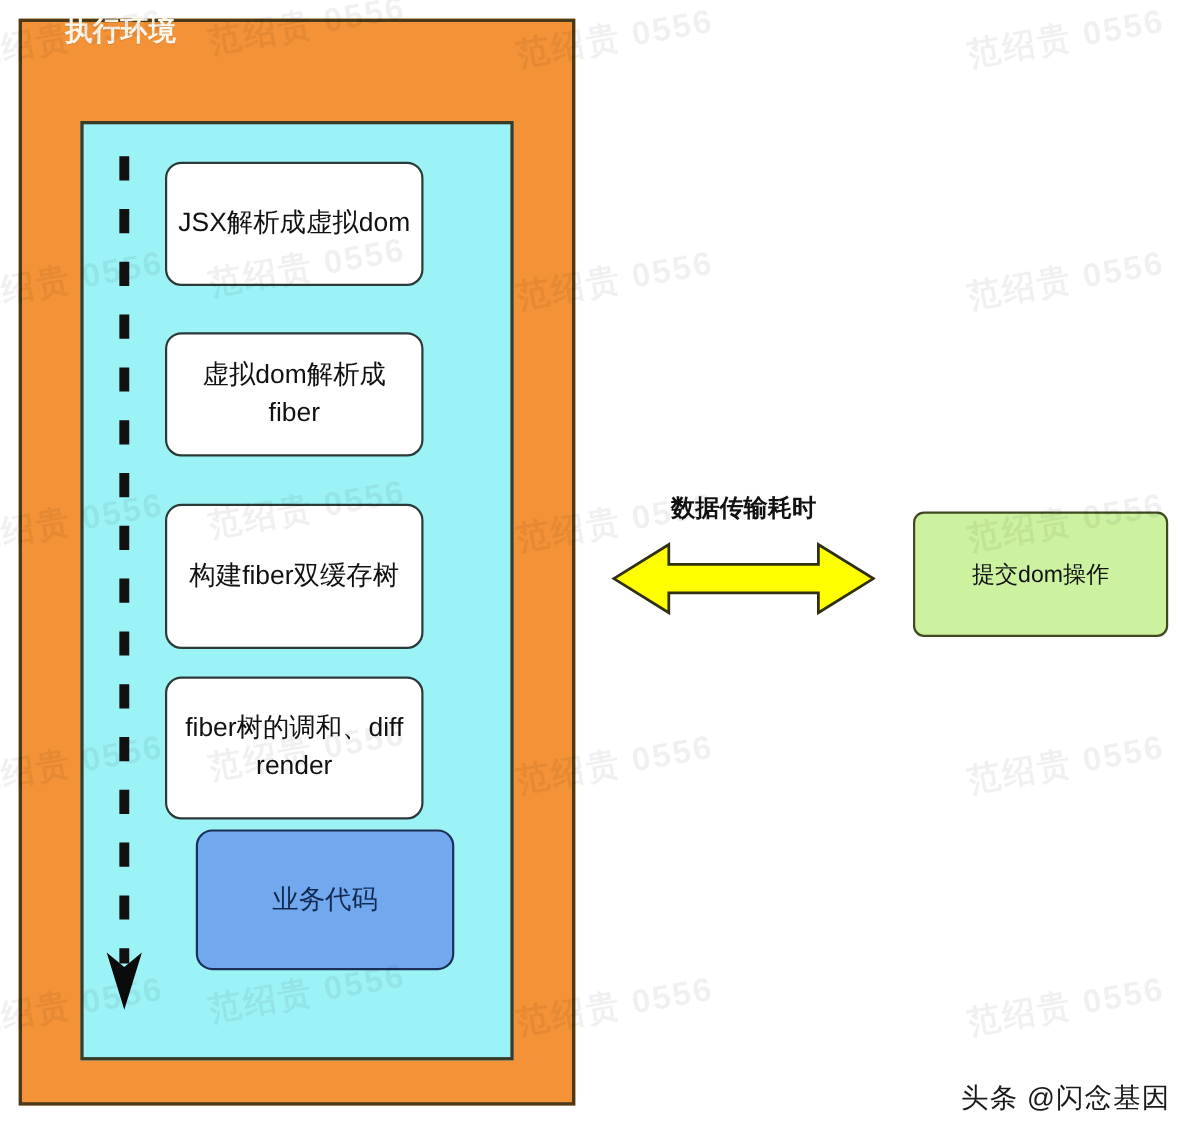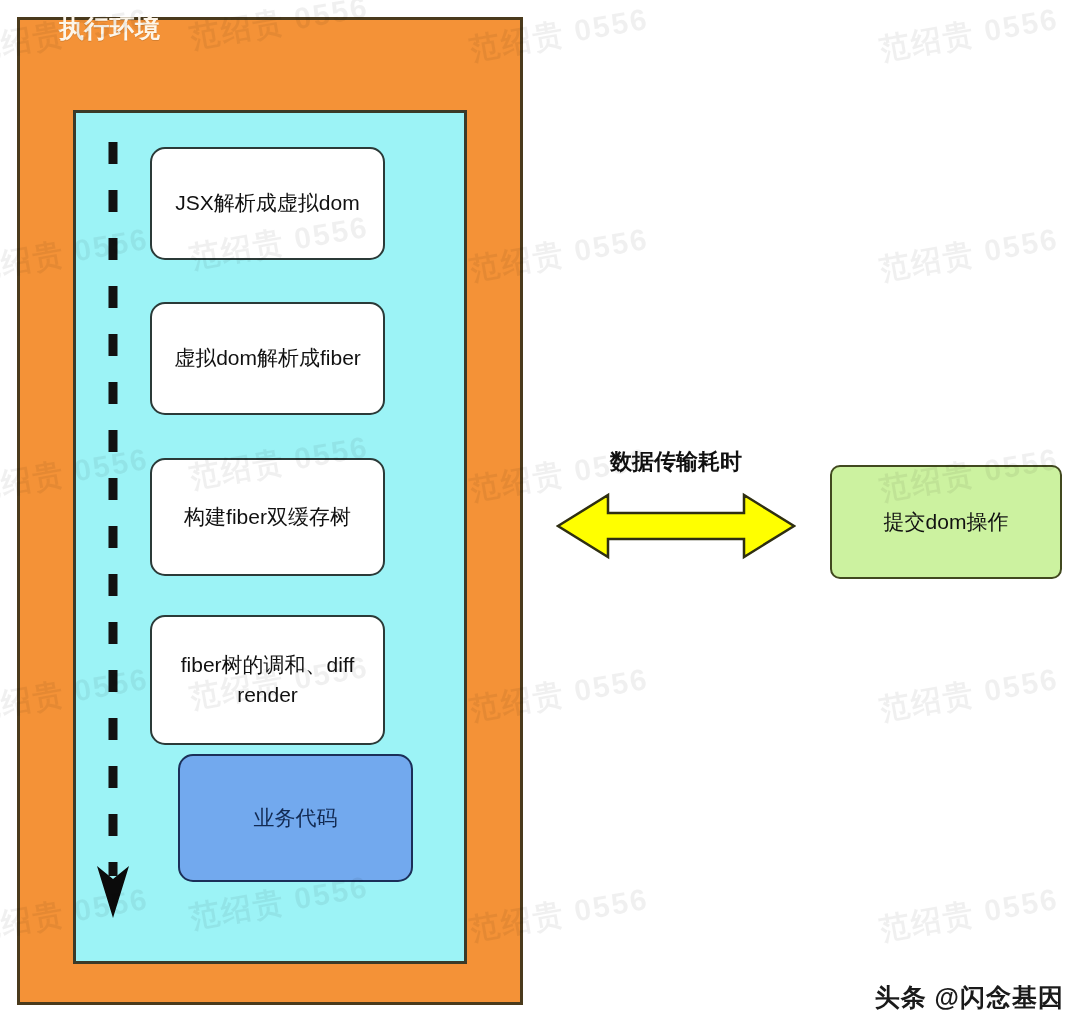--- a/index.html
+++ b/index.html
@@ -97,21 +97,21 @@
     position: absolute;
     background: #ffffff;
     border: 2px solid #2b3a38;
     border-radius: 15px;
     box-sizing: border-box;
     display: flex;
     align-items: center;
     justify-content: center;
     text-align: center;
     color: #111111;
-    font-size: 21px;
+    font-size: 24px;
     line-height: 1.45;
     z-index: 9;
     padding: 4px 10px;
   }
   .stage-box.biz {
     background: #72A9EE;
     border-color: #1b2f58;
     color: #122a52;
   }
 
@@ -155,21 +155,21 @@
     z-index: 10;
   }
 
   
   .credit {
     position: absolute;
     right: 16px;
     bottom: 8px;
     color: #1a1a1a;
     font-size: 25px;
-    font-weight: 700;
+    font-weight: 400;
     letter-spacing: 1px;
     z-index: 20;
     white-space: nowrap;
   }
 </style>
 </head>
 <body>
 
 <div id="canvas">
 
@@ -189,21 +189,21 @@
   </div>
 
   <div class="stage-box" style="left:150px; top:147px; width:235px; height:113px;">
     <span>JSX解析成虚拟dom</span>
   </div>
 
   <div class="stage-box" style="left:150px; top:302px; width:235px; height:113px;">
     <span>虚拟dom解析成fiber</span>
   </div>
 
-  <div class="stage-box" style="left:150px; top:458px; width:235px; height:118px;">
+  <div class="stage-box" style="left:150px; top:458px; width:235px; height:132px;">
     <span>构建fiber双缓存树</span>
   </div>
 
   <div class="stage-box" style="left:150px; top:615px; width:235px; height:130px;text-align:center;">
     <div>
       <div>fiber树的调和、diff</div>
       <div>render</div>
     </div>
   </div>
 

